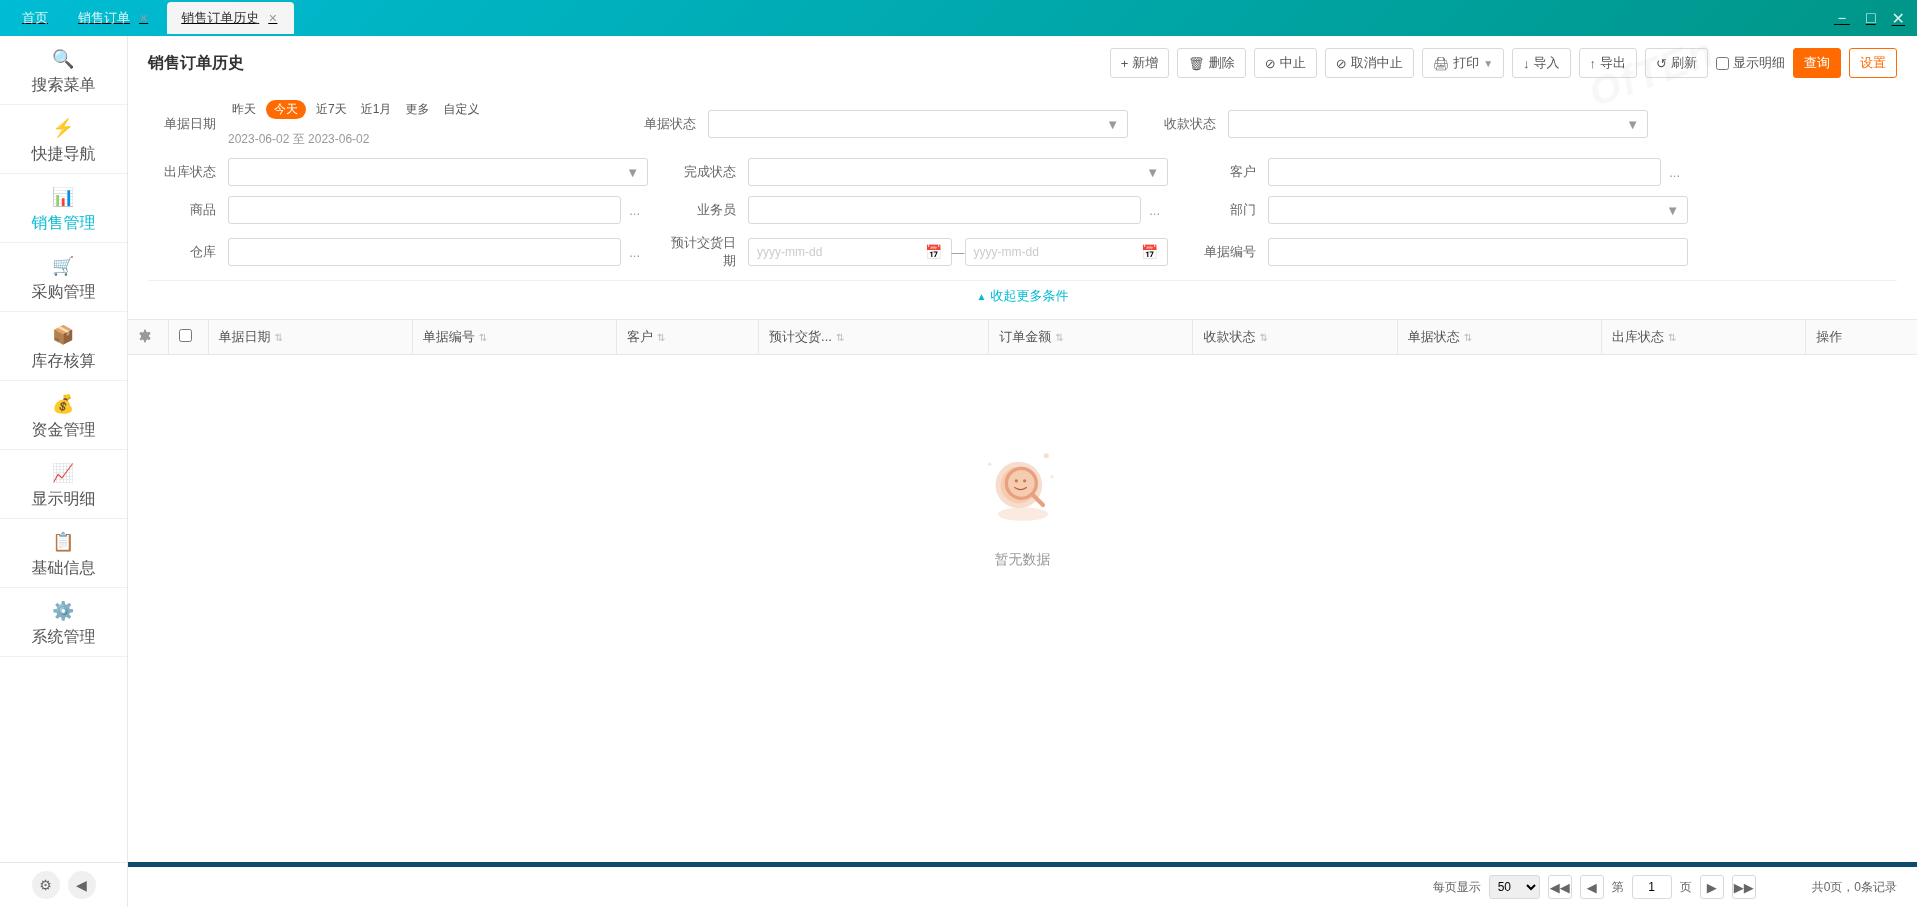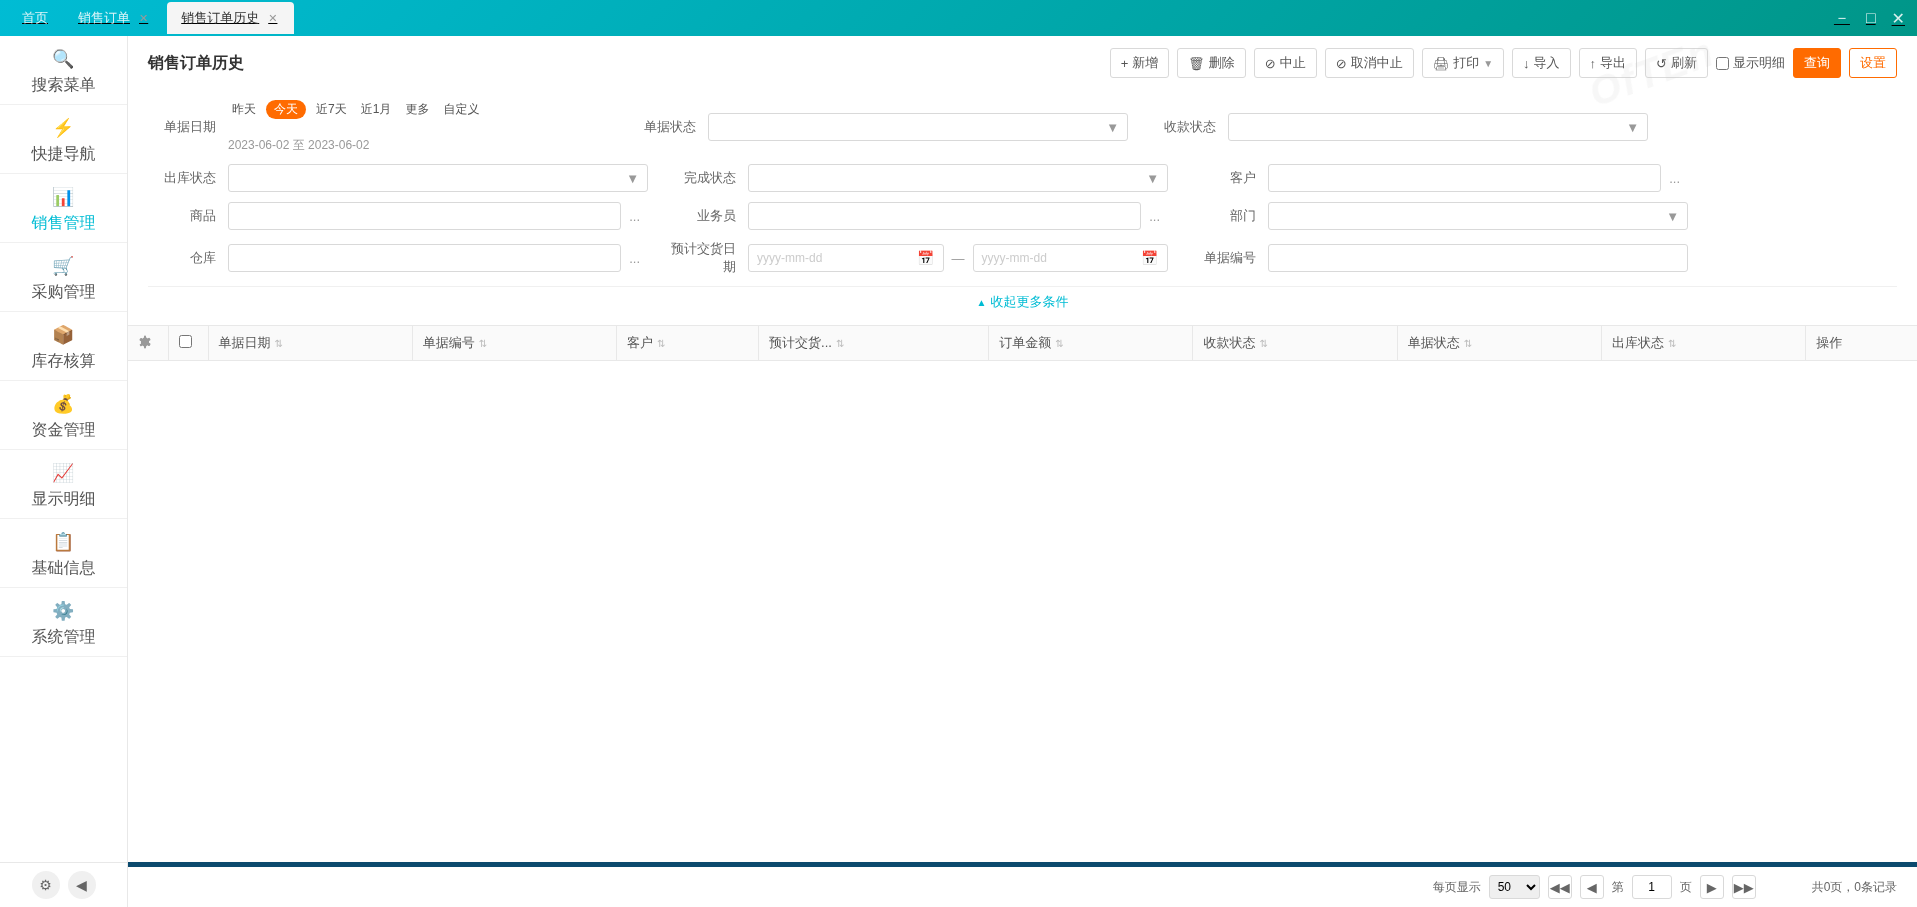--- a/index.html
+++ b/index.html
@@ -487,21 +487,21 @@
           <button class="toolbar-btn" style="color:#ff6b00; border-color:#ff6b00;">
             <span>设置</span>
           </button>
         </div>
       </div>
 
       <div class="filter-area">
 
         <div class="filter-row">
           <span class="filter-label">单据日期</span>
-          <div class="filter-control" style="max-width:380px; flex-direction: column; align-items:flex-start; gap:18px;">
+          <div class="filter-control" style="max-width:380px; flex-direction: column; align-items:flex-start; gap:12px;">
             <div class="date-shortcuts">
               <span class="date-shortcut">昨天</span>
               <span class="date-shortcut active-orange">今天</span>
               <span class="date-shortcut">近7天</span>
               <span class="date-shortcut">近1月</span>
               <span class="date-shortcut">更多</span>
               <span class="date-shortcut">自定义</span>
             </div>
             <span class="date-range">2023-06-02 至 2023-06-02</span>
           </div>
@@ -563,21 +563,21 @@
           </div>
         </div>
 
         <div class="filter-row">
           <span class="filter-label">仓库</span>
           <div class="filter-control" style="min-width:200px;">
             <input class="filter-input" style="flex: 1 1 0%;">
             <span class="filter-dots">...</span>
           </div>
           <span class="filter-label">预计交货日期</span>
-          <div class="filter-control" style="gap:8px; min-width:340px;">
+          <div class="filter-control" style="min-width:340px;">
             <div style="display:flex; align-items:center; border:1px solid #d9d9d9; border-radius:3px; height:28px; padding:0 8px; flex:1; background:#fff; cursor:text;">
               <span style="color:#ccc; font-size:12px;">yyyy-mm-dd</span>
               <span style="margin-left:auto; color:#999; font-size:14px;">📅</span>
             </div>
             <span style="color:#999;">—</span>
             <div style="display:flex; align-items:center; border:1px solid #d9d9d9; border-radius:3px; height:28px; padding:0 8px; flex:1; background:#fff; cursor:text;">
               <span style="color:#ccc; font-size:12px;">yyyy-mm-dd</span>
               <span style="margin-left:auto; color:#999; font-size:14px;">📅</span>
             </div>
           </div>
@@ -657,20 +657,41 @@
             </th>
             <th>
               <span>操作</span>
             </th>
           </tr>
         </thead>
         <tbody id="table-body">
         </tbody>
       </table>
 
+      <div class="empty-state">
+        <svg class="empty-icon" viewBox="0 0 120 120" fill="none">
+
+          <ellipse cx="60" cy="95" rx="30" ry="8" fill="#f5d5c0" opacity="0.5"></ellipse>
+
+          <circle cx="55" cy="60" r="28" fill="#f5d5c0" opacity="0.8"></circle>
+          <circle cx="55" cy="60" r="22" fill="#f5c5a5" opacity="0.7"></circle>
+
+          <circle cx="58" cy="58" r="18" stroke="#e8a080" stroke-width="4" fill="none"></circle>
+          <line x1="71" y1="71" x2="84" y2="84" stroke="#e8a080" stroke-width="5" stroke-linecap="round"></line>
+
+          <circle cx="52" cy="55" r="2" fill="#c06040" opacity="0.8"></circle>
+          <circle cx="62" cy="55" r="2" fill="#c06040" opacity="0.8"></circle>
+          <path d="M50 63 Q57 68 64 63" stroke="#c06040" stroke-width="1.5" fill="none" stroke-linecap="round"></path>
+
+          <circle cx="88" cy="25" r="3" fill="#f5c5a5" opacity="0.6"></circle>
+          <circle cx="20" cy="35" r="2" fill="#f5c5a5" opacity="0.5"></circle>
+          <circle cx="95" cy="50" r="2" fill="#f5c5a5" opacity="0.4"></circle>
+        </svg>
+        <span class="empty-text">暂无数据</span>
+      </div>
     </div>
 
     <div class="footer-bar">
       <span class="pagination-label">每页显示</span>
       <select class="pagination-select">
         <option>50</option>
         <option>10</option>
         <option>20</option>
         <option>100</option>
       </select>

